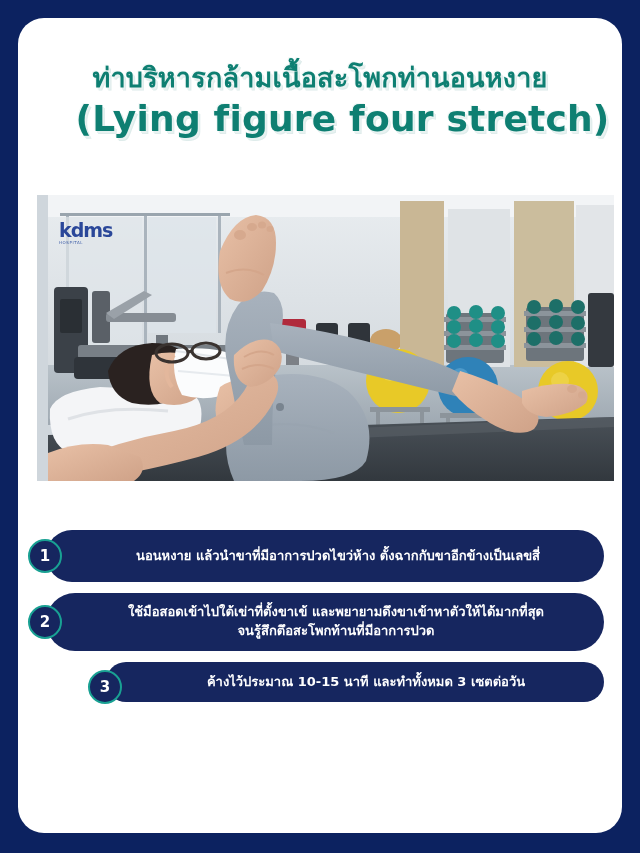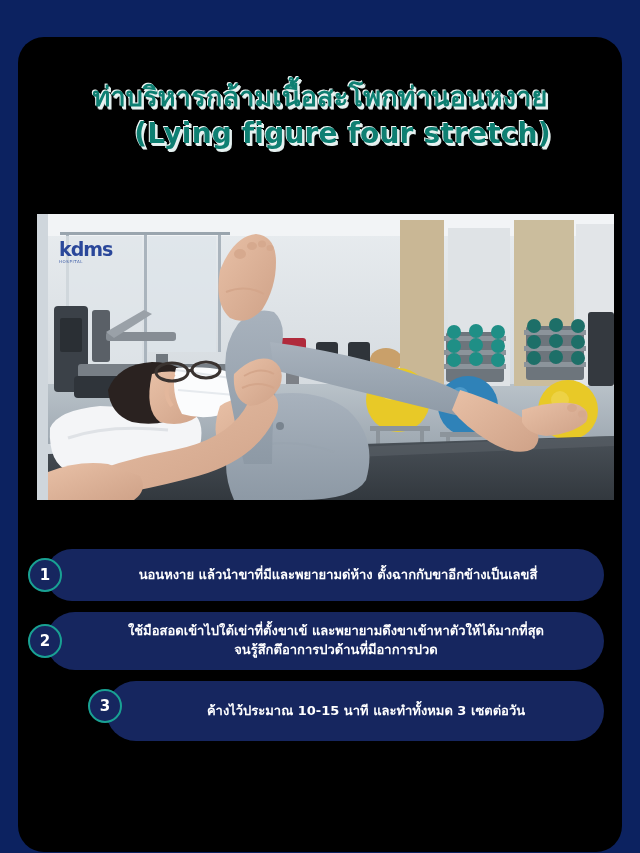--- a/index.html
+++ b/index.html
@@ -22,25 +22,24 @@
     box-sizing: border-box;
   }
 
   
   .card {
     position: absolute;
     left: 18px;
     top: 18px;
     width: 604px;
     height: 815px;
-    background: #000000;
+    background: #ffffff;
     border-radius: 26px;
     box-sizing: border-box;
     overflow: hidden;
-    margin-top: 19px;
   }
 
   
   .title-block {
     position: absolute;
     left: 0;
     top: 44px;
     width: 604px;
     text-align: center;
   }
@@ -49,21 +48,21 @@
     font-weight: bold;
     color: #0e7f72;
     line-height: 1.18;
     letter-spacing: 0.2px;
     text-shadow:
        1.5px 1.5px 0 #e8f2f1,
        2.5px 2.5px 0 #dfeceb,
       -1px -1px 0 #f2f8f7;
   }
   .title-line.l1 { font-size: 27px; }
-  .title-line.l2 { font-size: 28px; margin-top: 4px; padding-left: 45px; }
+  .title-line.l2 { font-size: 36px; margin-top: 4px; padding-left: 45px; }
 
   
   .photo {
     position: absolute;
     left: 19px;
     top: 177px;
     width: 566px;
     height: 286px;
     overflow: hidden;
     background: #cfd6dc;
@@ -115,21 +114,21 @@
     align-items: center;
     justify-content: center;
     text-align: center;
     box-sizing: border-box;
     font-size: 13px;
     font-weight: bold;
     line-height: 1.45;
   }
   .step1 .bar { left: 28px; width: 558px; height: 52px; padding: 0 22px 0 48px; }
   .step2 .bar { left: 28px; width: 558px; height: 58px; padding: 0 24px 0 46px; }
-  .step3 .bar { left: 88px; width: 498px; height: 60px; padding: 0 26px 0 48px; }
+  .step3 .bar { left: 88px; width: 498px; height: 40px; padding: 0 26px 0 48px; }
 
   .badge {
     position: absolute;
     top: 9px;
     width: 34px;
     height: 34px;
     border-radius: 50%;
     background: #16265f;
     border: 2.5px solid #19a193;
     color: #ffffff;
@@ -317,31 +316,31 @@
         <span>kdms</span>
         <span class="wm-sub">HOSPITAL</span>
       </div>
     </div>
 
     <div class="steps">
 
       <div class="step step1">
         <div class="bar">
           <span class="bar-text">
-            <span>นอนหงาย แล้วนำขาที่มีและพยายามด่ห้าง ตั้งฉากกับขาอีกข้างเป็นเลขสี่</span>
+            <span>นอนหงาย แล้วนำขาที่มีอาการปวดไขว่ห้าง ตั้งฉากกับขาอีกข้างเป็นเลขสี่</span>
           </span>
         </div>
         <div class="badge">1</div>
       </div>
 
       <div class="step step2 two">
         <div class="bar">
           <span class="bar-text">
             <span>ใช้มือสอดเข้าไปใต้เข่าที่ตั้งขาเข้ และพยายามดึงขาเข้าหาตัวให้ได้มากที่สุด</span>
-            <span class="l2">จนรู้สึกตึอาการปวด้านที่มีอาการปวด</span>
+            <span class="l2">จนรู้สึกตึอสะโพกท้านที่มีอาการปวด</span>
           </span>
         </div>
         <div class="badge">2</div>
       </div>
 
       <div class="step step3">
         <div class="bar">
           <span class="bar-text">
             <span>ค้างไว้ประมาณ 10-15 นาที และทำทั้งหมด 3 เซตต่อวัน</span>
           </span>

